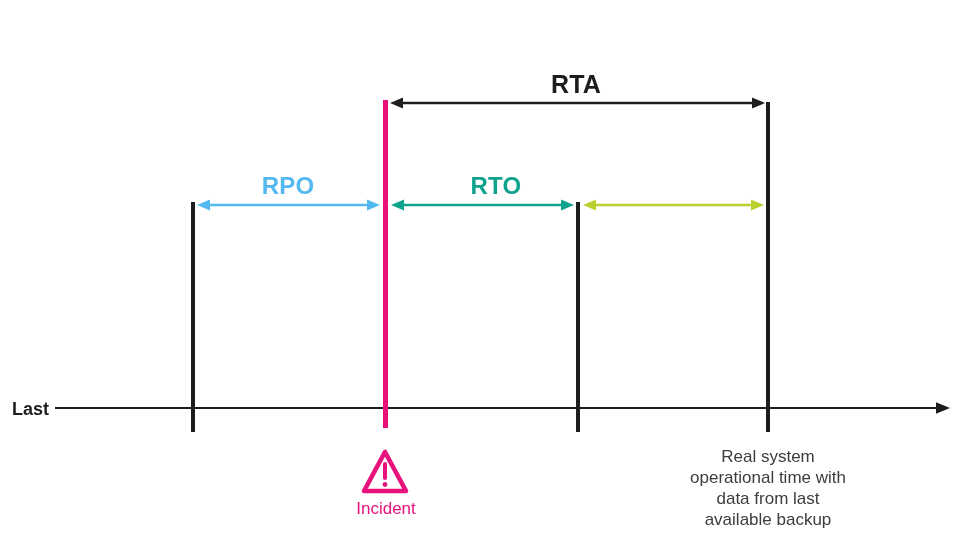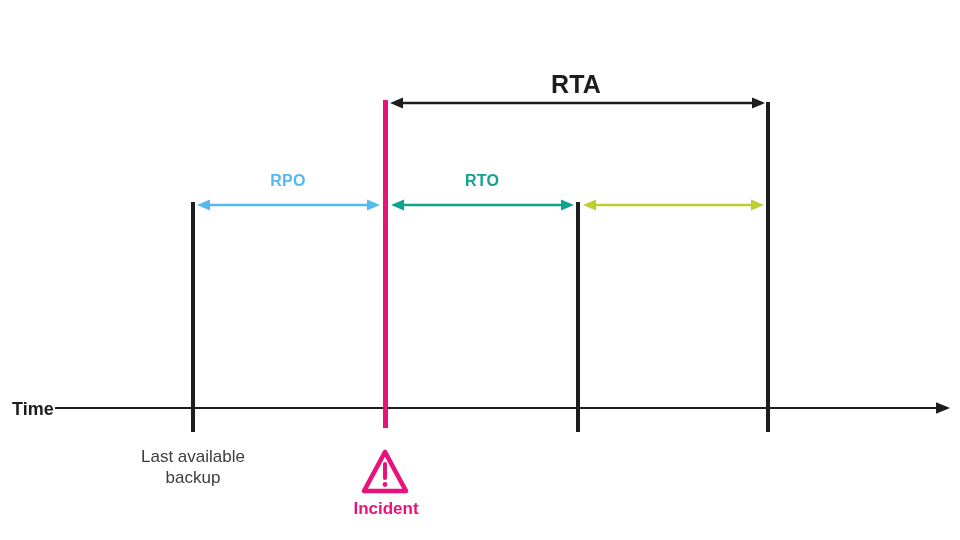--- a/index.html
+++ b/index.html
@@ -26,27 +26,27 @@
   .blue-f   { fill: #54b9f0; }
   .teal     { stroke: #0fa38e; }
   .teal-f   { fill: #0fa38e; }
   .lime     { stroke: #bccf2f; }
   .lime-f   { fill: #bccf2f; }
 
   .label {
     position: absolute;
     transform: translateX(-50%);
     font-weight: 700;
-    font-size: 16px;
+    font-size: 24px;
     letter-spacing: 0.2px;
     white-space: nowrap;
   }
   .label-rta { color: #1d1d1d; font-size: 25px; }
   .label-rpo { color: #54b9f0; }
-  .label-rto { color: #0fa38e; }
+  .label-rto { color: #0fa38e; margin-left: 14px; }
   .label-gap { color: #bccf2f; }
 
   .axis-label {
     position: absolute;
     left: 12px;
     top: 399px;
     font-weight: 700;
     font-size: 18px;
     color: #1d1d1d;
   }
@@ -55,21 +55,20 @@
     position: absolute;
     transform: translateX(-50%);
     font-size: 17px;
     line-height: 21px;
     color: #3d3d3d;
     text-align: center;
     white-space: pre-line;
   }
   .caption-incident {
     color: #e8127c;
-    font-weight: bold;
   }
 </style>
 </head>
 <body>
 
 <div class="stage">
 
   <svg width="960" height="540" viewBox="0 0 960 540">
 
     <g>
@@ -110,19 +109,21 @@
       <path class="magenta" d="M 385 452 L 364 491 L 406 491 Z" fill="none" stroke-width="4.6" stroke-linejoin="round"></path>
       <line class="magenta" x1="385" y1="464" x2="385" y2="478" stroke-width="4" stroke-linecap="round"></line>
       <circle class="magenta-f" cx="385" cy="484.5" r="2.4"></circle>
     </g>
   </svg>
 
   <div class="label label-rta" style="left:576px; top:70px;">RTA</div>
   <div class="label label-rpo" style="left:288px; top:172px;">RPO</div>
   <div class="label label-rto" style="left:482px; top:172px;">RTO</div>
 
-  <div class="axis-label">Time</div>
+  <div class="axis-label">Last</div>
 
-  <div class="caption" style="left:193px; top:446px;">Last available
-backup</div>
+  <div class="caption" style="left:768px; top:446px;">Real system
+operational time with
+data from last
+available backup</div>
   <div class="caption caption-incident" style="left:386px; top:498px;">Incident</div>
 
 </div>
 
 </body></html>

